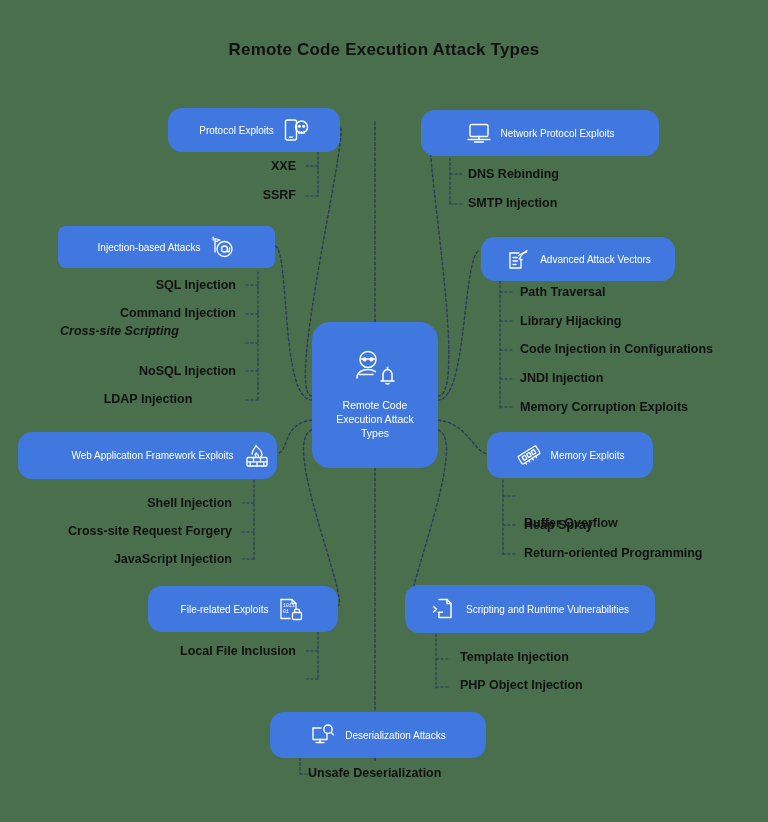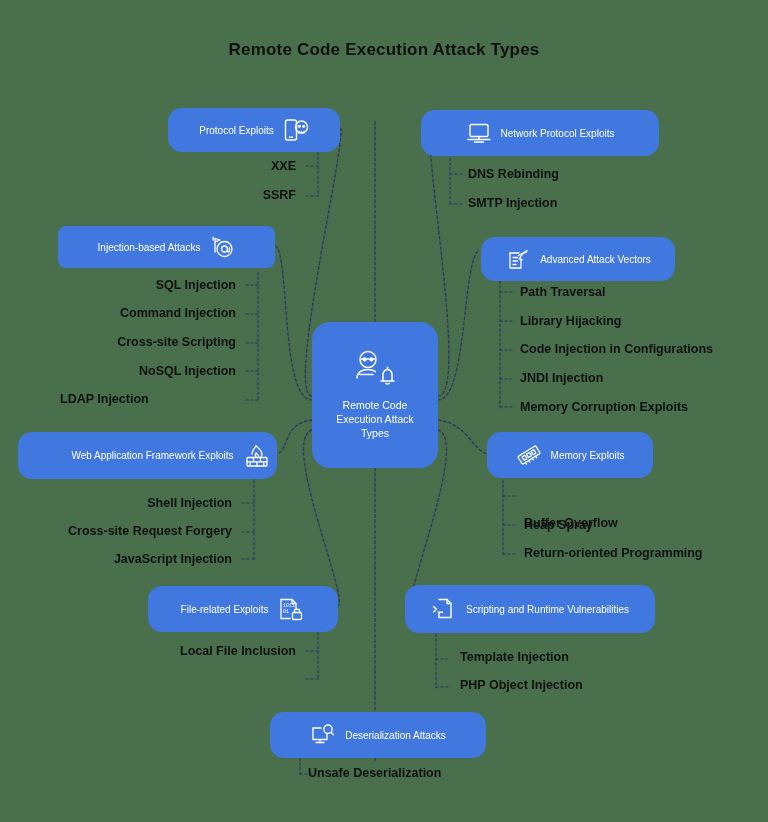--- a/index.html
+++ b/index.html
@@ -196,23 +196,23 @@
           <circle cx="15.5" cy="15" r="3"></circle>
           <path d="M18.5,15 L18.5,17 C18.5,18.4 20.5,18.4 20.5,16.6 L20.5,14"></path>
           <path d="M6,18 L6,4.5 L11,6 L6,7.8"></path>
           <path d="M4.2,3.2 L4.2,6"></path>
         </g>
       </svg>
     </span>
   </div>
   <div class="leaf r" style="left:60px;top:278px;width:176px;text-align:right;">SQL Injection</div>
   <div class="leaf r" style="left:60px;top:306px;width:176px;text-align:right;">Command Injection</div>
-  <div class="leaf r" style="left:60px;top:335px;width:176px;text-align:right;">Cross-site Scripting</div>
+  <div class="leaf r" style="left:60px;top:324px;width:176px;text-align:left;font-style:italic;">Cross-site Scripting</div>
   <div class="leaf r" style="left:60px;top:364px;width:176px;text-align:right;">NoSQL Injection</div>
-  <div class="leaf r" style="left:60px;top:392px;width:176px;text-align:left;">LDAP Injection</div>
+  <div class="leaf r" style="left:60px;top:392px;width:176px;text-align:center;">LDAP Injection</div>
 
   <div class="node icon-left" style="left:481px;top:229px;width:194px;height:44px;margin-top:8px;">
     <span class="ico">
       <svg width="26" height="26" viewBox="0 0 26 26">
         <g fill="none" stroke="#ffffff" stroke-width="1.3" stroke-linecap="round" stroke-linejoin="round">
           <path d="M5,7 L5,22 L16,22 L16,13"></path>
           <path d="M5,7 L14,7"></path>
           <path d="M8,11.5 L12.5,11.5 M8,15 L12.5,15 M8,18.5 L11,18.5"></path>
           <path d="M14.5,12.5 C16,9.5 19,6 22,4.5"></path>
           <path d="M13.5,9.5 C16,8 19,6.4 21.5,6"></path>

